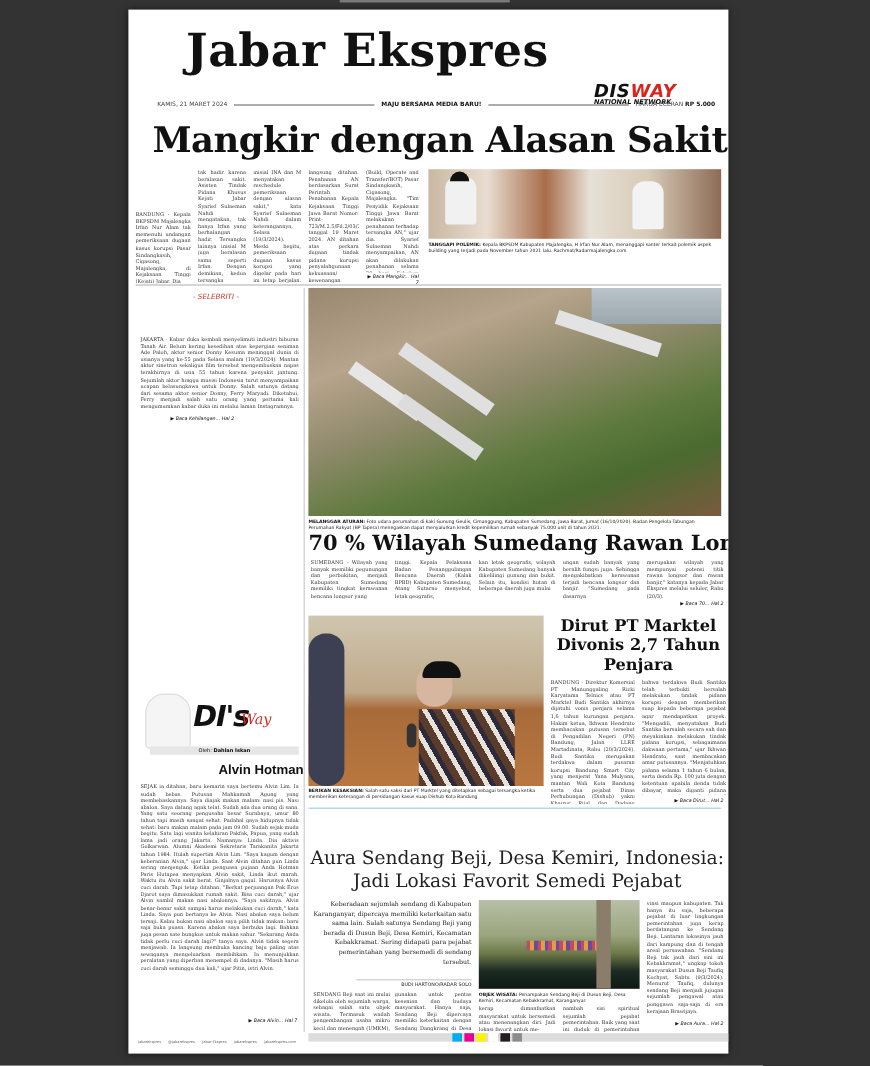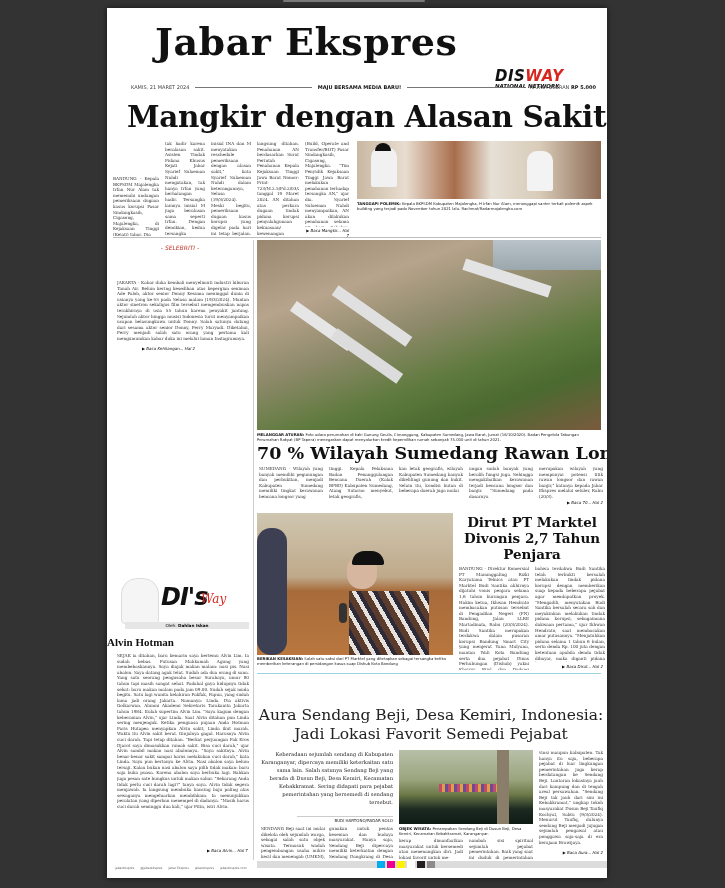--- a/index.html
+++ b/index.html
@@ -20,21 +20,21 @@
   .sub-kejati { left:-1px; top:133px; font-size:8.5px; line-height:10.5px; color:#222; font-family:"DejaVu Serif", serif; }
   .photo { background:#999; overflow:hidden; }
   .caption { font-family:"DejaVu Sans", sans-serif; font-size:3.8px; line-height:5px; color:#222; }
   .caption b { color:#111; }
   .hr { height:1px; background:#bbb; }
   .selebriti-label { left:0; top:236px; width:146px; text-align:center; font-family:"DejaVu Sans", sans-serif; font-size:6px; color:#c0392b; font-style:italic; }
   .selebriti-head { left:0; top:245px; width:146px; text-align:center; font-family:"DejaVu Serif", serif; font-weight:bold; font-size:9.5px; line-height:12px; color:#111; }
   .vsep { width:1px; background:#ccc; }
   .head-70 { left:150px; top:434px; width:348px; text-align:center; font-family:"DejaVu Serif", serif; font-weight:bold; font-size:17.5px; color:#111; line-height:22px; white-space:nowrap; }
   .head-dirut { left:350px; top:506px; width:150px; text-align:center; font-family:"DejaVu Serif", serif; font-weight:bold; font-size:13.5px; line-height:16px; color:#111; }
-  .alvin-head { left:0; top:628px; width:146px; text-align:left; font-family:Liberation Serif, serif; font-weight:bold; font-size:11px; color:#111; }
+  .alvin-head { left:0; top:628px; width:146px; text-align:right; font-family:Liberation Sans, sans-serif; font-weight:bold; font-size:11px; color:#111; }
   .head-aura { left:150px; top:698px; width:348px; text-align:center; font-family:"DejaVu Serif", serif; font-size:15.5px; line-height:19px; color:#222; }
   .lead-aura { left:154px; top:742px; width:132px; text-align:right; font-family:"DejaVu Serif", serif; font-size:5.2px; line-height:8px; color:#222; }
   .byline { font-family:"DejaVu Sans", sans-serif; font-size:4px; color:#222; }
   .readmore { font-family:"DejaVu Sans", sans-serif; font-size:4px; color:#111; font-style:italic; }
   .footer-bar { left:150px; top:853px; width:350px; height:7px; background:#dcdcdc; }
   .cmyk { left:270px; top:853px; height:7px; display:flex; }
   .cmyk span { width:8px; height:7px; margin-right:2px; }
   .social { left:8px; top:858px; width:140px; font-family:"DejaVu Sans", sans-serif; font-size:3px; color:#666; display:flex; gap:6px; }
 </style>
 </head>

